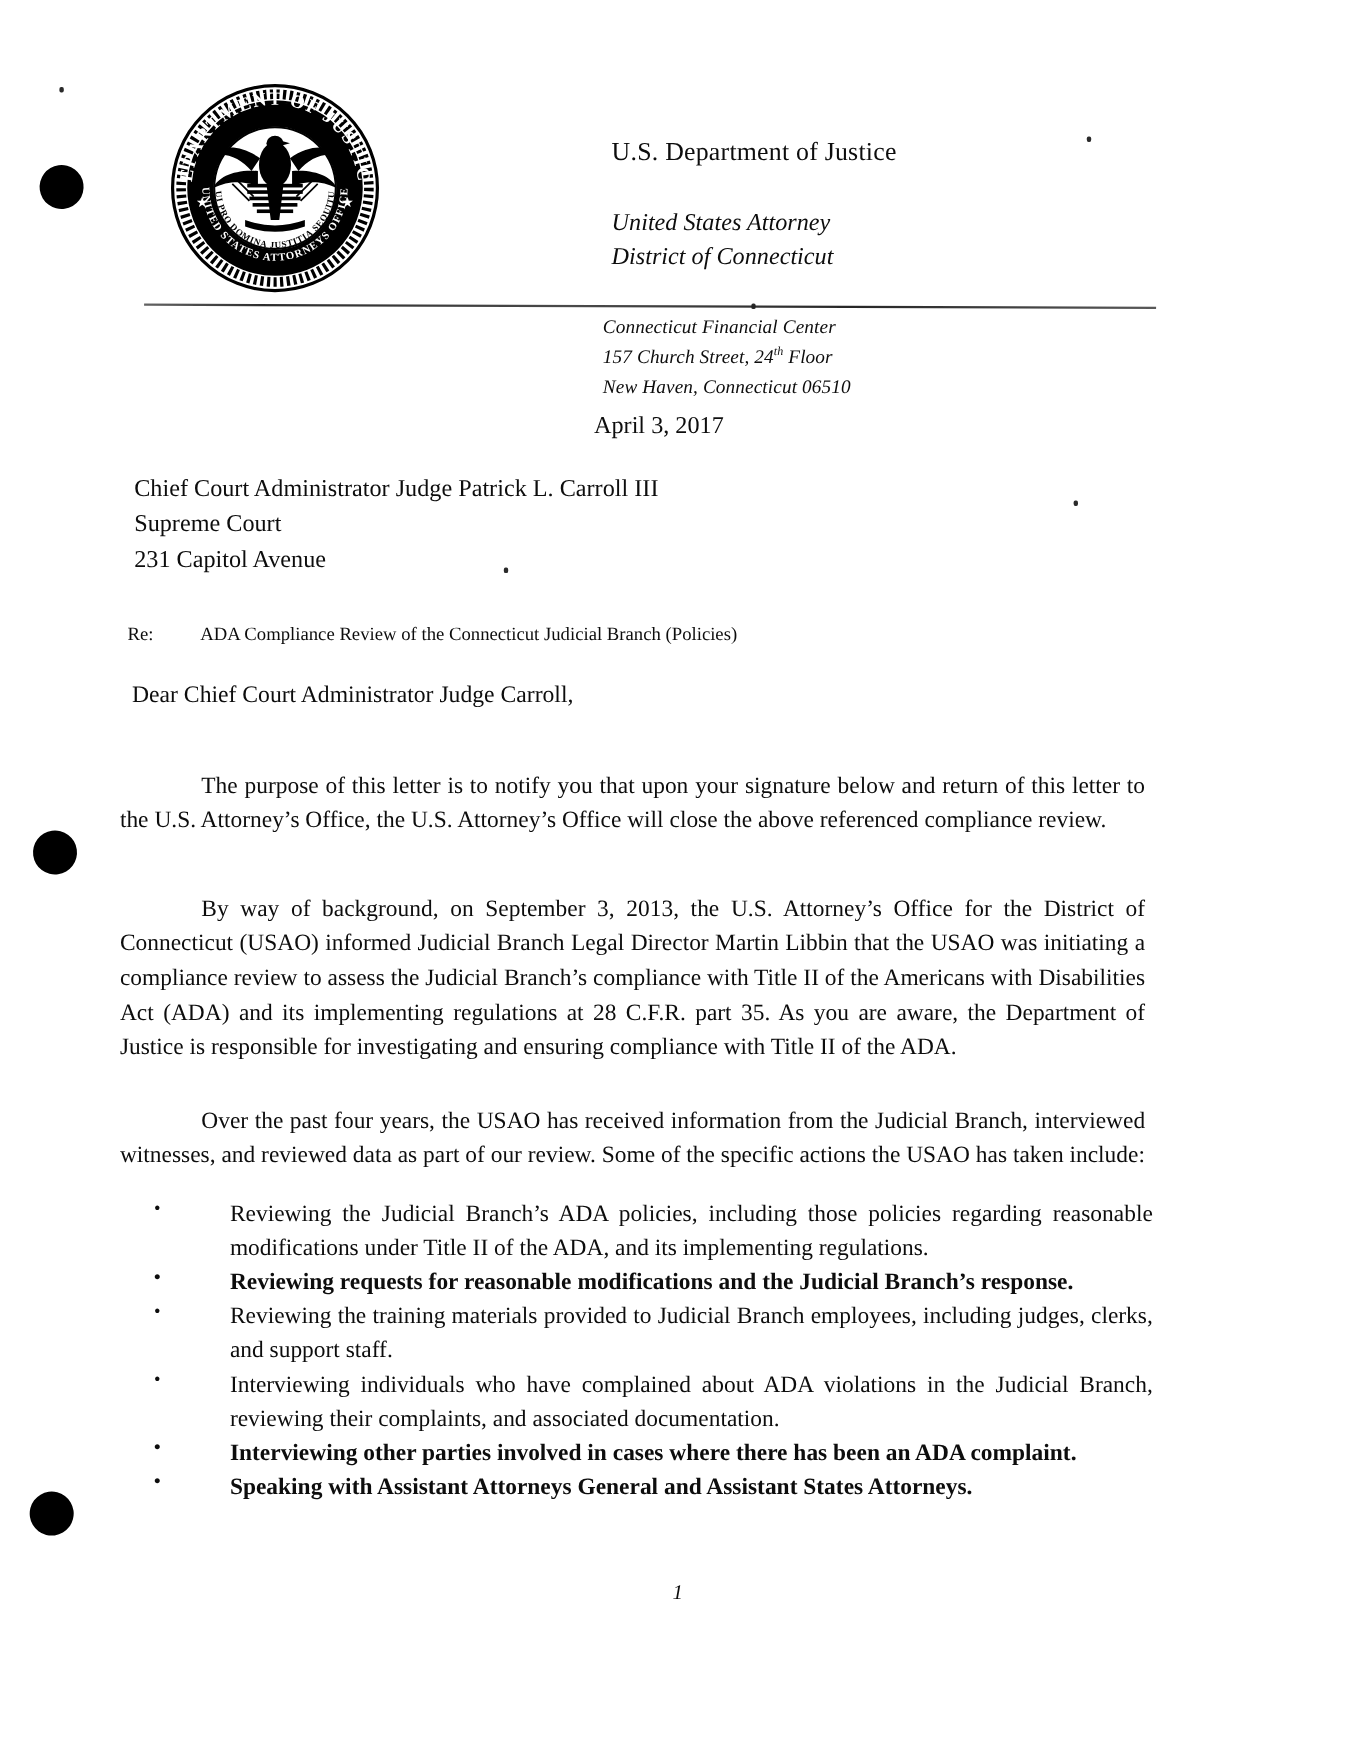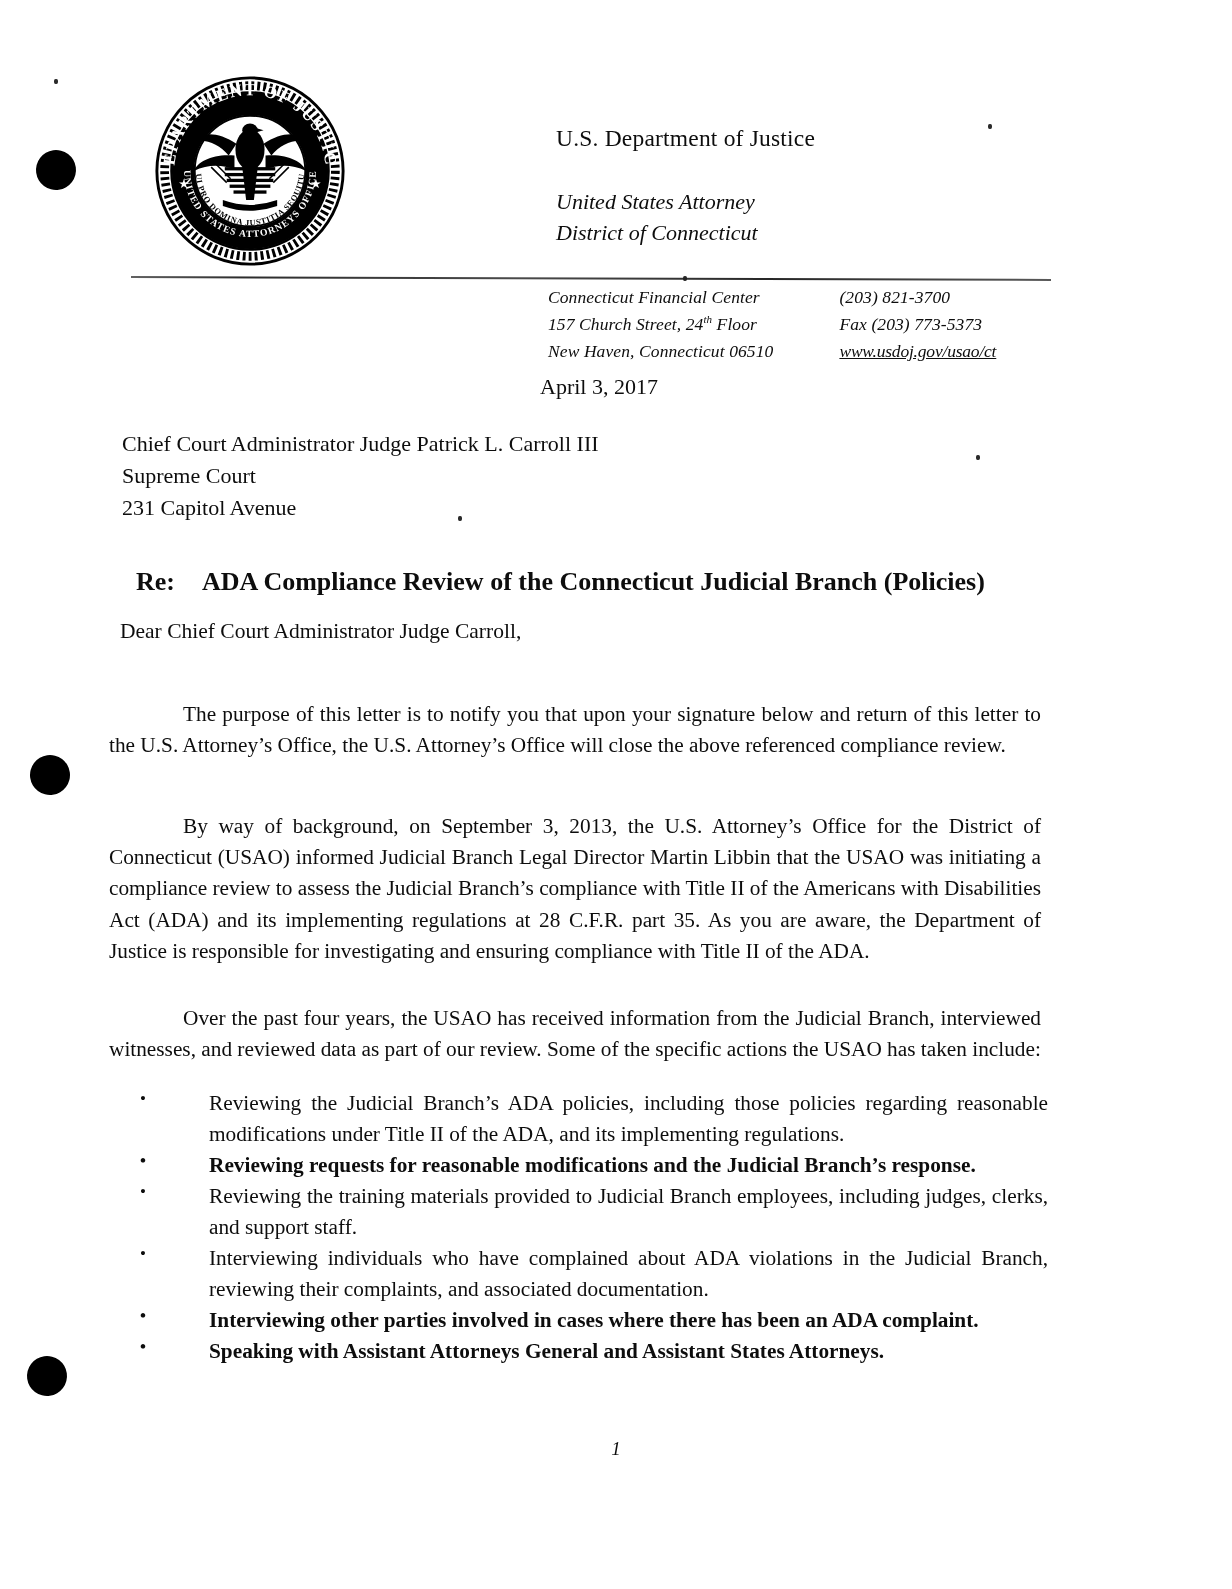--- a/index.html
+++ b/index.html
@@ -125,24 +125,24 @@
     position: absolute;
     left: 122px;
     top: 428px;
     font-size: 22px;
     line-height: 1.45;
   }
   .recipient span { display: block; white-space: nowrap; }
 
   .re-line {
     position: absolute;
-    left: 136px;
+    left: 116px;
     top: 567px;
-    font-weight: bold;
-    font-size: 26px;
+    font-weight: normal;
+    font-size: 17px;
     white-space: nowrap;
   }
   .re-label { display: inline-block; width: 66px; }
 
   .salutation {
     position: absolute;
     left: 120px;
     top: 619px;
     font-size: 21.5px;
     white-space: nowrap;
@@ -279,25 +279,20 @@
 </div>
 
 <div class="rule"></div>
 
 <div class="contact">
   <div class="col">
     <span>Connecticut Financial Center</span>
     <span><i>157 Church Street, 24</i><sup>th</sup><i> Floor</i></span>
     <span>New Haven, Connecticut  06510</span>
   </div>
-  <div class="col">
-    <span>(203) 821-3700</span>
-    <span>Fax (203) 773-5373</span>
-    <span class="weburl">www.usdoj.gov/usao/ct</span>
-  </div>
 </div>
 
 <div class="date">April 3, 2017</div>
 
 <div class="recipient">
   <span>Chief Court Administrator Judge Patrick L. Carroll III</span>
   <span>Supreme Court</span>
   <span>231 Capitol Avenue</span>
 </div>
 

